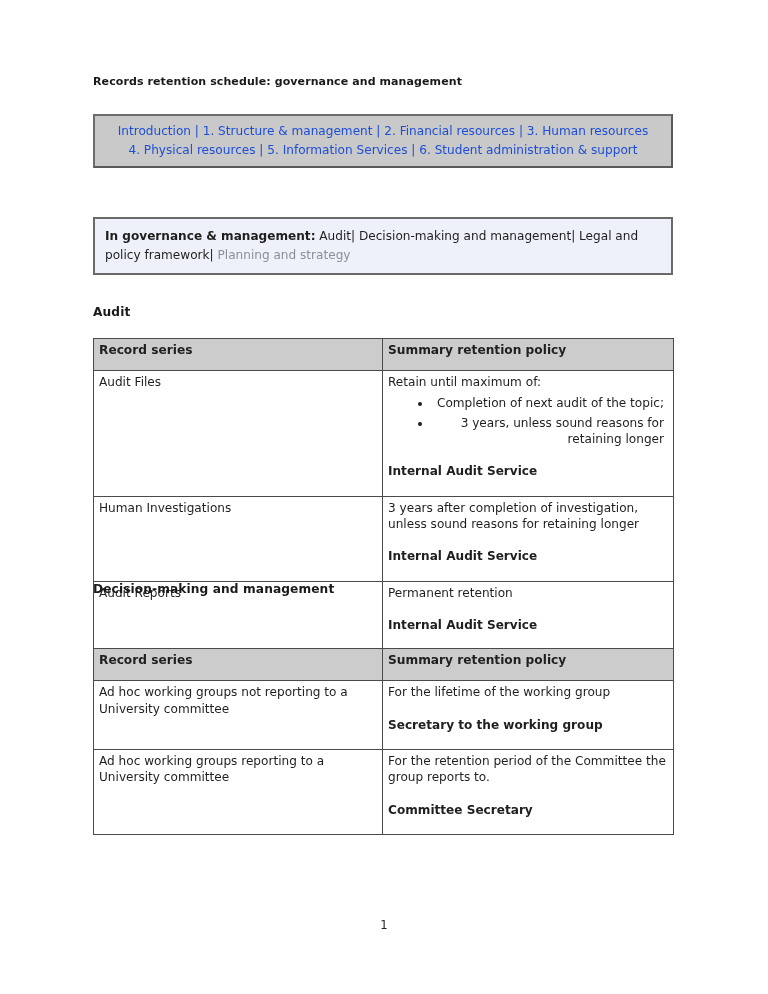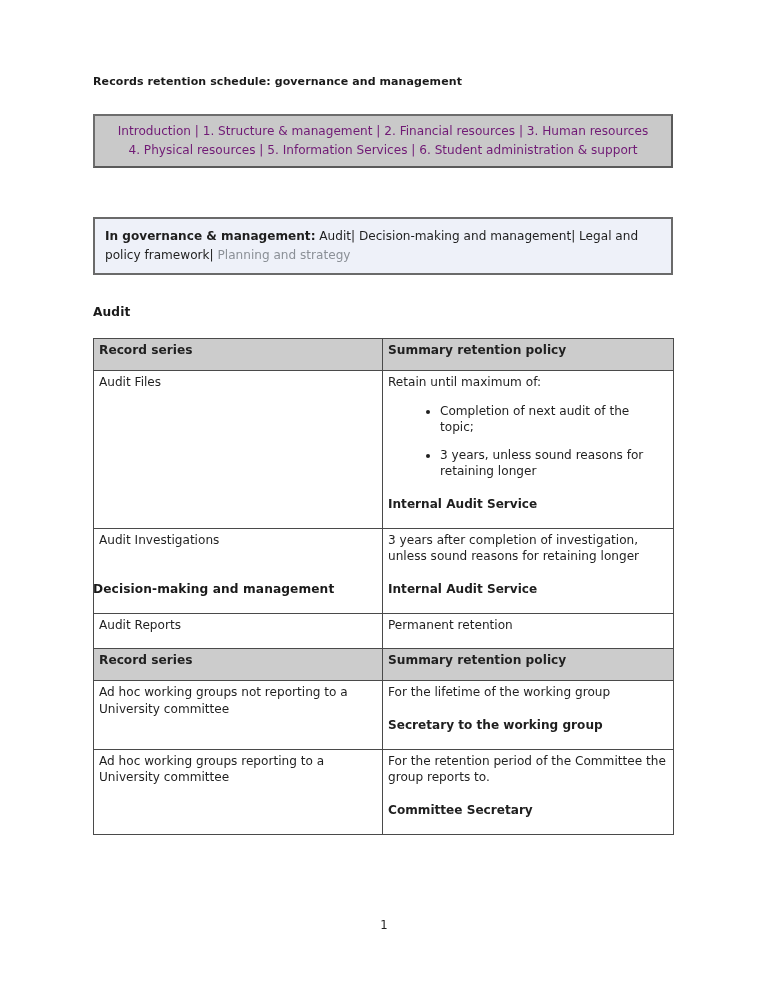--- a/index.html
+++ b/index.html
@@ -39,21 +39,21 @@
     width: 580px;
     box-sizing: border-box;
     background: #c9c9c9;
     border: 2px solid #5a5a5a;
     border-top-color: #6d6d6d;
     border-left-color: #6d6d6d;
     padding: 6px 10px 7px 10px;
     text-align: center;
     font-size: 12.1px;
     line-height: 18.6px;
-    color: #701a75;
+    color: #1d4ed8;
   }
   .nav-line { display: block; }
 
   
   .gov-box {
     position: absolute;
     left: 93px;
     top: 217px;
     width: 580px;
     box-sizing: border-box;
@@ -113,22 +113,23 @@
   table.rrs td.rec {
     font-weight: normal;
   }
   .policy-lead { margin: 0; }
   ul.policy-list {
     margin: 0;
     padding-left: 40px;
     list-style: disc;
   }
   ul.policy-list li {
-    margin: 12px;
+    margin: 4px;
     padding: 0;
+    text-align: right;
   }
   .owner {
     font-weight: bold;
     margin-top: 16px;
   }
   .owner-tight {
     font-weight: bold;
     margin-top: 16px;
   }
 
@@ -176,21 +177,21 @@
         <td>
           <p class="policy-lead">Retain until maximum of:</p>
           <ul class="policy-list">
             <li>Completion of next audit of the topic;</li>
             <li>3 years, unless sound reasons for retaining longer</li>
           </ul>
           <p class="owner">Internal Audit Service</p>
         </td>
       </tr>
       <tr>
-        <td class="rec" style="height:56px">Audit Investigations</td>
+        <td class="rec" style="height:56px">Human Investigations</td>
         <td>
           <p class="policy-lead">3 years after completion of investigation, unless sound reasons for retaining longer</p>
           <p class="owner-tight">Internal Audit Service</p>
         </td>
       </tr>
       <tr>
         <td class="rec" style="height:40px">Audit Reports</td>
         <td>
           <p class="policy-lead">Permanent retention</p>
           <p class="owner-tight">Internal Audit Service</p>

